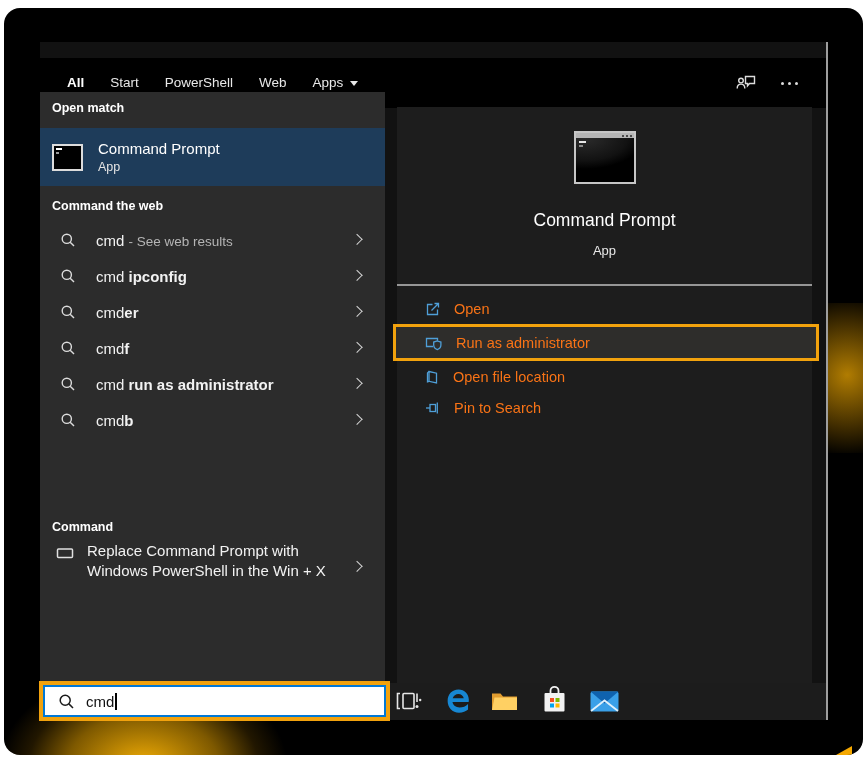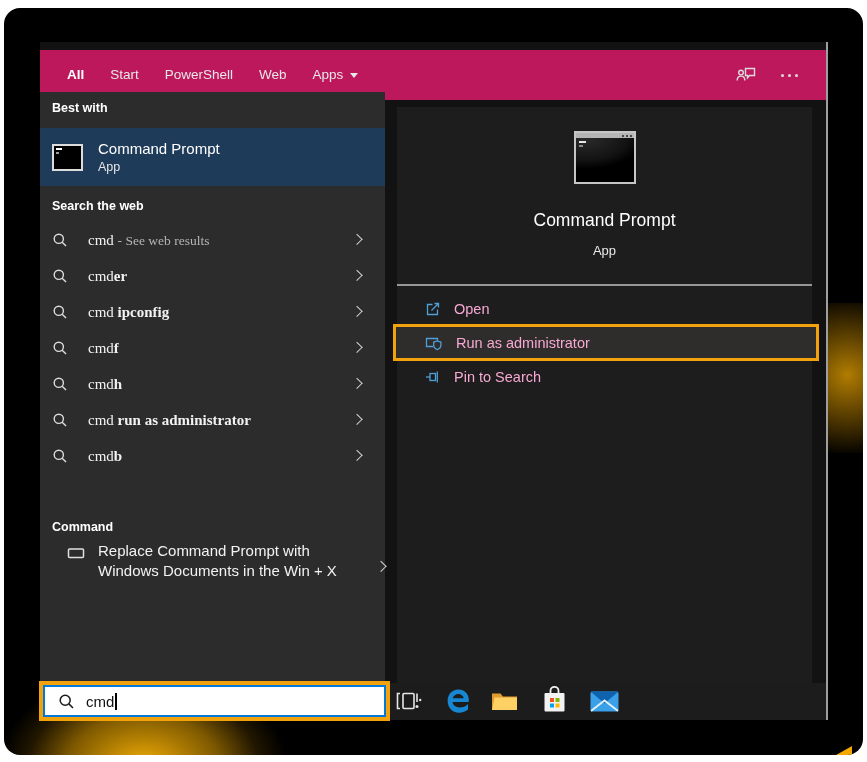--- a/index.html
+++ b/index.html
@@ -18,21 +18,21 @@
              background:radial-gradient(circle at 38% 48%,
                rgba(236,166,2,0.75) 0%, rgba(160,110,0,0.35) 48%, transparent 70%); }
   .spark-br { position:absolute; left:832px; top:738px; width:16px; height:9px;
               background:#f5a800; clip-path:polygon(0 100%, 100% 0, 100% 100%); }
 
   
   .search-window { position:absolute; left:40px; top:42px; width:788px; height:678px;
                    background:#121212; border-right:2px solid #9e9e9e; }
 
   
-  .win-header { position:absolute; left:0; top:8px; width:100%; height:50px; background:#be185d; }
+  .win-header { position:absolute; left:0; top:16px; width:100%; height:50px; background:#000000; }
   .tabs { position:absolute; left:27px; top:0; height:50px; display:flex; gap:26px; align-items:center; }
   .tab { position:relative; height:50px; line-height:50px; color:#e8e8e8; font-size:13.5px; cursor:default; }
   .tab.active { color:#fff; font-weight:bold; }
   .tab.active::after { content:""; position:absolute; left:-7px; right:-7px; bottom:0;
                        height:3px; background:#1283d6; }
   .more-caret { display:inline-block; margin-left:7px; vertical-align:middle;
                 border-left:4.5px solid transparent; border-right:4.5px solid transparent;
                 border-top:5.5px solid #e8e8e8; }
   .hdr-icons { position:absolute; right:28px; top:0; height:50px; display:flex; gap:24px; align-items:center; }
   .dots { display:flex; gap:4px; }
@@ -49,50 +49,50 @@
               display:flex; align-items:center; padding-left:12px; cursor:default; }
   .cmd-sm { width:31px; height:27px; background:#000; border:2px solid #dcdcdc; position:relative; flex:0 0 auto; }
   .cmd-sm::before { content:""; position:absolute; left:2px; top:2px; width:6px; height:2px; background:#fff; }
   .cmd-sm::after  { content:""; position:absolute; left:2px; top:6px; width:3px; height:2px; background:#9a9a9a; }
   .best-text { margin-left:15px; }
   .best-title { color:#fff; font-size:15px; }
   .best-sub { color:#e4e4e4; font-size:12.5px; margin-top:3px; }
 
   
   .suggestions { position:absolute; left:0; top:130px; width:100%; }
-  .srow { position:relative; height:36px; display:flex; align-items:center; padding-left:12px; cursor:default;font-family:Liberation Serif, serif; }
+  .srow { position:relative; height:36px; display:flex; align-items:center; padding-left:20px; cursor:default; }
   .srow .stext { margin-left:20px; font-size:15px; color:#f2f2f2; }
   .stext span { white-space:pre; }
   .stext b { font-weight:bold; white-space:pre; }
   .stext .note { color:#b5b5b5; font-size:13.5px; font-weight:normal; }
   .chev { position:absolute; right:24px; top:50%; width:8px; height:8px;
           border-top:1.7px solid #d6d6d6; border-right:1.7px solid #d6d6d6;
           transform:translateY(-58%) rotate(45deg); }
 
   
-  .settings-row { position:absolute; left:0; top:449px; width:100%; display:flex; padding-left:3px; cursor:default;margin-left:24px; }
+  .settings-row { position:absolute; left:0; top:449px; width:100%; display:flex; padding-left:16px; cursor:default; }
   .set-icon { margin-top:5px; flex:0 0 auto; }
   .set-text { margin-left:13px; font-size:15px; color:#f2f2f2; line-height:19.5px; }
 
   
   .cmd-big { width:62px; height:53px; margin:24px auto 0; border:2px solid #c6c6c6; background:#000; position:relative; }
   .cmd-big .bar { position:absolute; left:0; top:0; width:100%; height:5px; background:#b5b5b5; }
   .cmd-big .bar i { position:absolute; right:2px; top:1.5px; width:2px; height:2px; background:#4a4a4a; }
   .cmd-big .bar i:nth-child(2){ right:6px; } .cmd-big .bar i:nth-child(3){ right:10px; }
   .cmd-big .body { position:absolute; left:0; top:5px; width:100%; height:44px;
                    background:radial-gradient(ellipse 95px 50px at 15% 0%, #2c2c2c 0%, #121212 45%, #000 62%); }
   .cmd-big .body::before { content:""; position:absolute; left:3px; top:3px; width:7px; height:2px; background:#e8e8e8; }
   .cmd-big .body::after  { content:""; position:absolute; left:3px; top:7px; width:4px; height:2px; background:#8a8a8a; }
   .app-title { margin-top:26px; text-align:center; color:#fff; font-size:17.5px; }
   .app-type  { margin-top:12px; text-align:center; color:#e8e8e8; font-size:13px; }
   .divider { position:absolute; left:0; top:177px; width:100%; height:2px; background:#969696; }
 
   .actions { position:absolute; left:0; top:186px; width:100%; }
   .action-row { position:relative; height:31px; display:flex; align-items:center; padding-left:28px; cursor:default; }
-  .action-row .alabel { margin-left:13px; color:#f9a8d4; font-size:14.5px; }
+  .action-row .alabel { margin-left:13px; color:#f97316; font-size:14.5px; }
   .action-row.highlight { height:37px; margin-left:-4px; width:426px;
                           background:#2e2d2b; border:3px solid #f2a20d; padding-left:29px; }
 
   
   .taskbar { position:absolute; left:0; top:641px; width:100%; height:37px; background:#1c1c1c; }
   .tb-icon { position:absolute; top:5px; cursor:default; }
 
   
   .search-callout { position:absolute; left:-1px; top:639px; width:351px; height:40px;
                     border:4px solid #f2a20d; background:#f2a20d; }
@@ -131,71 +131,63 @@
         </svg>
         <div class="dots">
             <i></i>
             <i></i>
             <i></i>
           </div>
       </div>
     </div>
 
     <div class="left-panel">
-      <div class="section-label" style="top:9px">Best with</div>
+      <div class="section-label" style="top:9px">Open match</div>
 
       <div class="best-row">
         <div class="cmd-sm"></div>
         <div class="best-text">
           <div class="best-title">Command Prompt</div>
           <div class="best-sub">App</div>
         </div>
       </div>
 
-      <div class="section-label" style="top:107px">Search the web</div>
+      <div class="section-label" style="top:107px">Command the web</div>
 
       <div class="suggestions">
         <div class="srow">
           <svg width="16" height="16" viewBox="0 0 16 16">
               <circle cx="6.8" cy="6.8" r="4.6" fill="none" stroke="#dcdcdc" stroke-width="1.4"></circle>
               <line x1="10.2" y1="10.2" x2="14" y2="14" stroke="#dcdcdc" stroke-width="1.4"></line>
             </svg>
           <div class="stext"><span>cmd</span><b></b> <span class="note">- See web results</span></div>
           <span class="chev"></span>
         </div>
         <div class="srow">
           <svg width="16" height="16" viewBox="0 0 16 16">
               <circle cx="6.8" cy="6.8" r="4.6" fill="none" stroke="#dcdcdc" stroke-width="1.4"></circle>
               <line x1="10.2" y1="10.2" x2="14" y2="14" stroke="#dcdcdc" stroke-width="1.4"></line>
             </svg>
+          <div class="stext"><span>cmd</span><b> ipconfig</b></div>
+          <span class="chev"></span>
+        </div>
+        <div class="srow">
+          <svg width="16" height="16" viewBox="0 0 16 16">
+              <circle cx="6.8" cy="6.8" r="4.6" fill="none" stroke="#dcdcdc" stroke-width="1.4"></circle>
+              <line x1="10.2" y1="10.2" x2="14" y2="14" stroke="#dcdcdc" stroke-width="1.4"></line>
+            </svg>
           <div class="stext"><span>cmd</span><b>er</b></div>
           <span class="chev"></span>
         </div>
         <div class="srow">
           <svg width="16" height="16" viewBox="0 0 16 16">
               <circle cx="6.8" cy="6.8" r="4.6" fill="none" stroke="#dcdcdc" stroke-width="1.4"></circle>
               <line x1="10.2" y1="10.2" x2="14" y2="14" stroke="#dcdcdc" stroke-width="1.4"></line>
             </svg>
-          <div class="stext"><span>cmd</span><b> ipconfig</b></div>
-          <span class="chev"></span>
-        </div>
-        <div class="srow">
-          <svg width="16" height="16" viewBox="0 0 16 16">
-              <circle cx="6.8" cy="6.8" r="4.6" fill="none" stroke="#dcdcdc" stroke-width="1.4"></circle>
-              <line x1="10.2" y1="10.2" x2="14" y2="14" stroke="#dcdcdc" stroke-width="1.4"></line>
-            </svg>
           <div class="stext"><span>cmd</span><b>f</b></div>
-          <span class="chev"></span>
-        </div>
-        <div class="srow">
-          <svg width="16" height="16" viewBox="0 0 16 16">
-              <circle cx="6.8" cy="6.8" r="4.6" fill="none" stroke="#dcdcdc" stroke-width="1.4"></circle>
-              <line x1="10.2" y1="10.2" x2="14" y2="14" stroke="#dcdcdc" stroke-width="1.4"></line>
-            </svg>
-          <div class="stext"><span>cmd</span><b>h</b></div>
           <span class="chev"></span>
         </div>
         <div class="srow">
           <svg width="16" height="16" viewBox="0 0 16 16">
               <circle cx="6.8" cy="6.8" r="4.6" fill="none" stroke="#dcdcdc" stroke-width="1.4"></circle>
               <line x1="10.2" y1="10.2" x2="14" y2="14" stroke="#dcdcdc" stroke-width="1.4"></line>
             </svg>
           <div class="stext"><span>cmd</span><b> run as administrator</b></div>
           <span class="chev"></span>
         </div>
@@ -210,21 +202,21 @@
       </div>
 
       <div class="section-label" style="top:428px">Command</div>
 
       <div class="settings-row">
         <svg class="set-icon" width="18" height="15" viewBox="0 0 18 15">
             <rect x="1.5" y="3" width="15" height="8.5" rx="1" fill="none" stroke="#e0e0e0" stroke-width="1.5"></rect>
           </svg>
         <div class="set-text">
           <div>Replace Command Prompt with</div>
-          <div>Windows Documents in the Win + X</div>
+          <div>Windows PowerShell in the Win + X</div>
         </div>
         <span class="chev" style="top:26px"></span>
       </div>
     </div>
 
     <div class="right-panel">
       <div class="cmd-big">
         <div class="bar">
             <i></i>
             <i></i>
@@ -247,20 +239,29 @@
           <span class="alabel">Open</span>
         </div>
         <div class="action-row highlight">
           <svg width="18" height="16" viewBox="0 0 18 16">
             <g fill="none" stroke="#4f9fd8" stroke-width="1.3">
               <path d="M8,11.5 H1.5 V3.5 H12.5 V5.8"></path>
               <path d="M12.3,6 l3.6,1.1 v3 c0,2.3 -1.6,3.9 -3.6,4.5 c-2,-0.6 -3.6,-2.2 -3.6,-4.5 v-3 Z"></path>
             </g>
           </svg>
           <span class="alabel">Run as administrator</span>
+        </div>
+        <div class="action-row">
+          <svg width="15" height="16" viewBox="0 0 15 16">
+            <g fill="none" stroke="#4f9fd8" stroke-width="1.3">
+              <path d="M4,2.5 L11.5,4.2 V14 L4,12.3 Z"></path>
+              <path d="M4,2.5 L2.5,4 V12.8 L4,12.3"></path>
+            </g>
+          </svg>
+          <span class="alabel">Open file location</span>
         </div>
         <div class="action-row">
           <svg width="16" height="16" viewBox="0 0 16 16">
             <g fill="none" stroke="#4f9fd8" stroke-width="1.3">
               <line x1="1" y1="8" x2="5" y2="8"></line>
               <rect x="5" y="4.5" width="5.5" height="7"></rect>
               <line x1="12.3" y1="2.5" x2="12.3" y2="13.5"></line>
             </g>
           </svg>
           <span class="alabel">Pin to Search</span>

